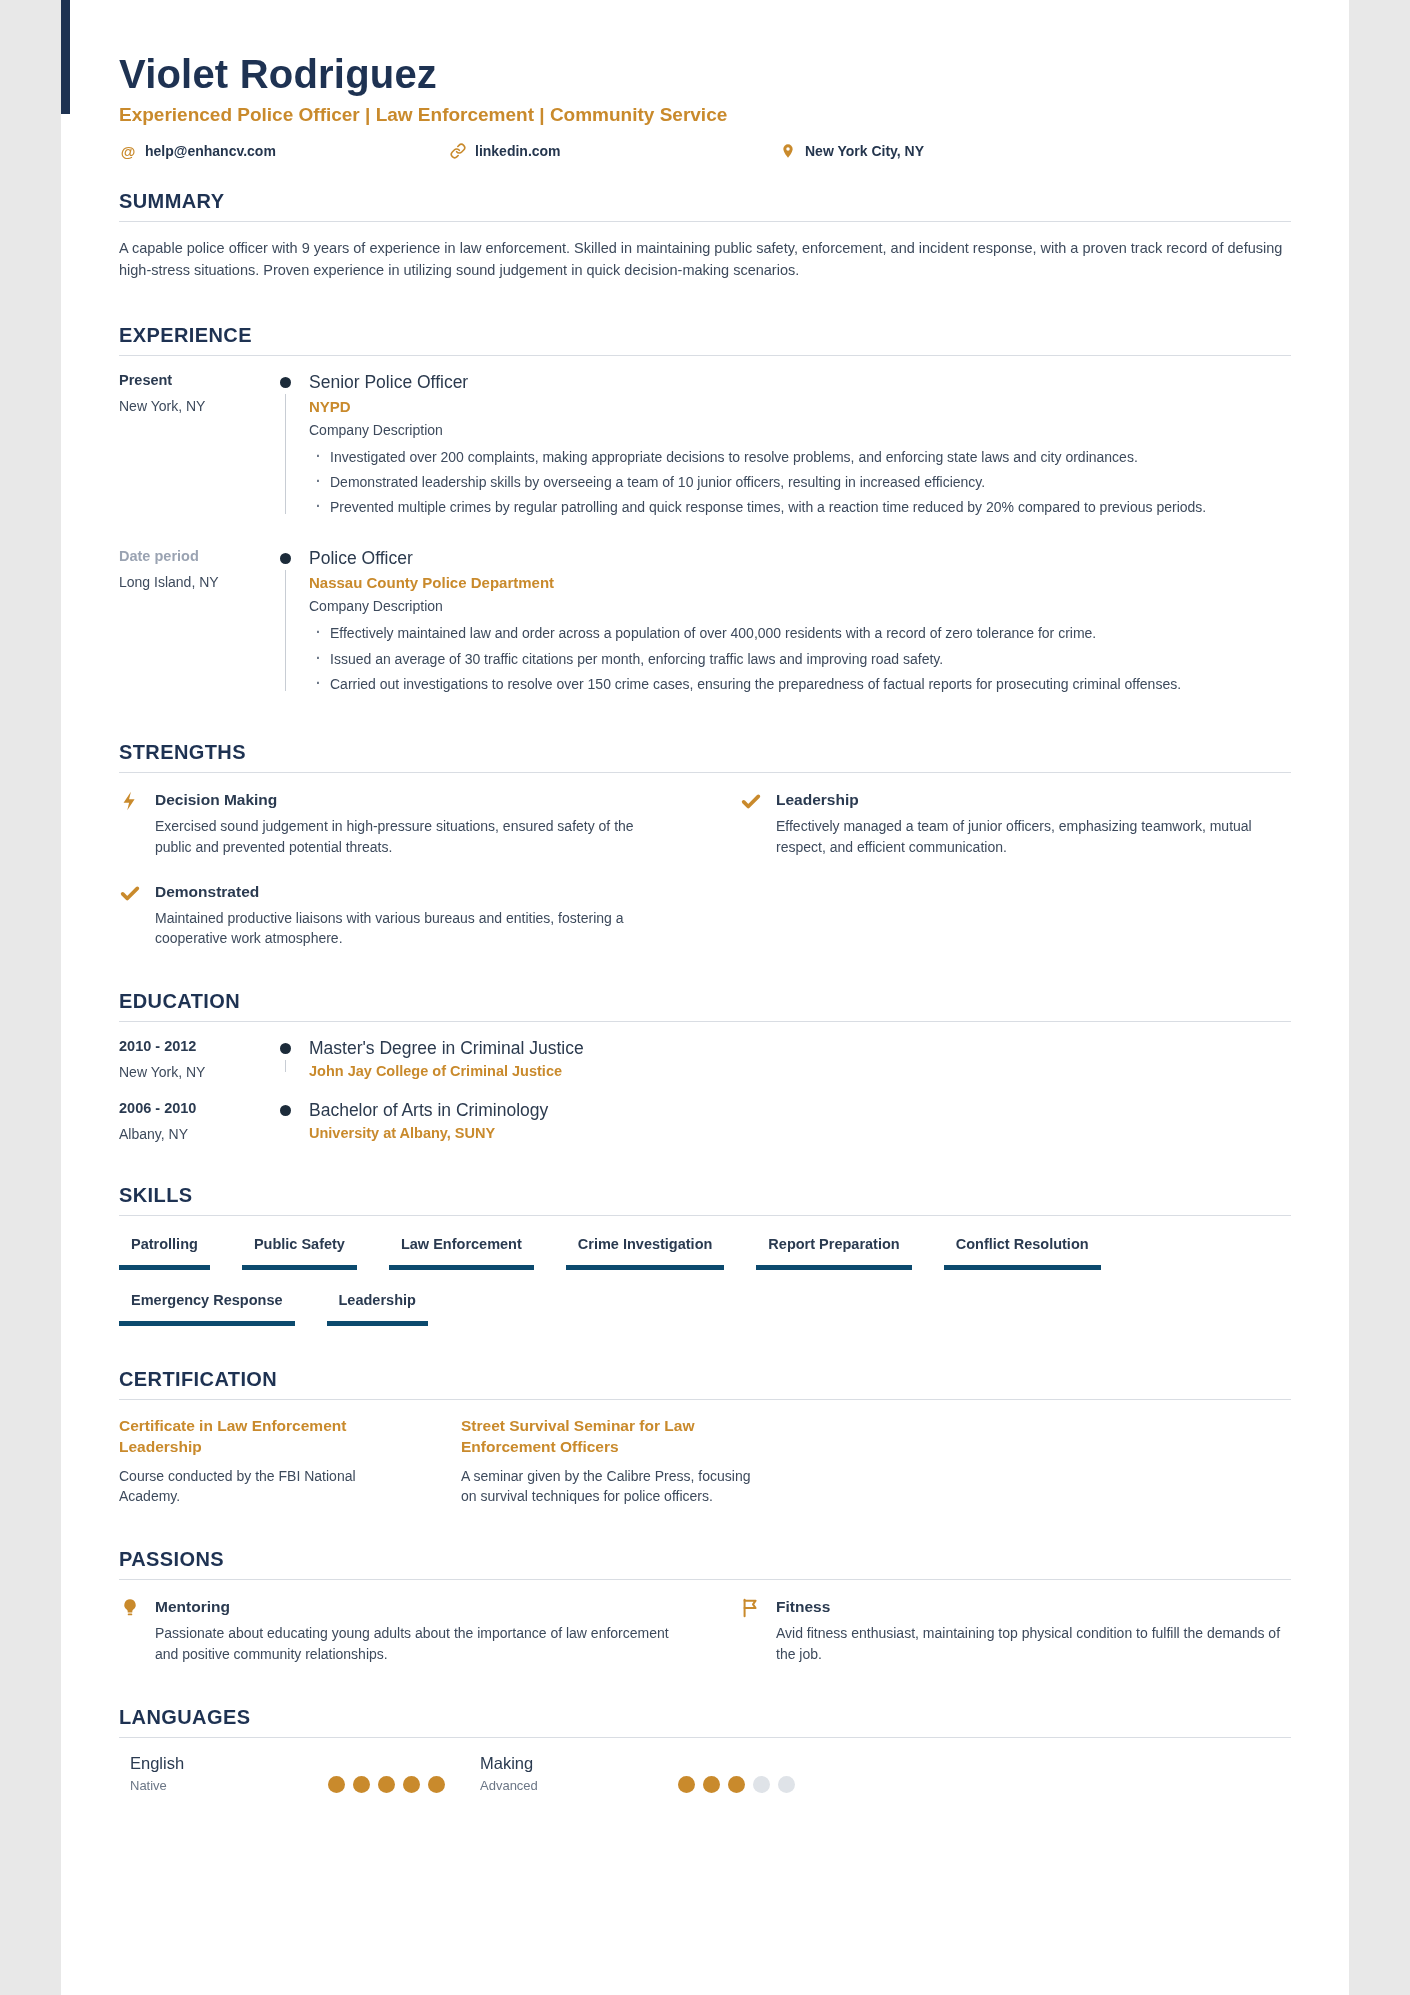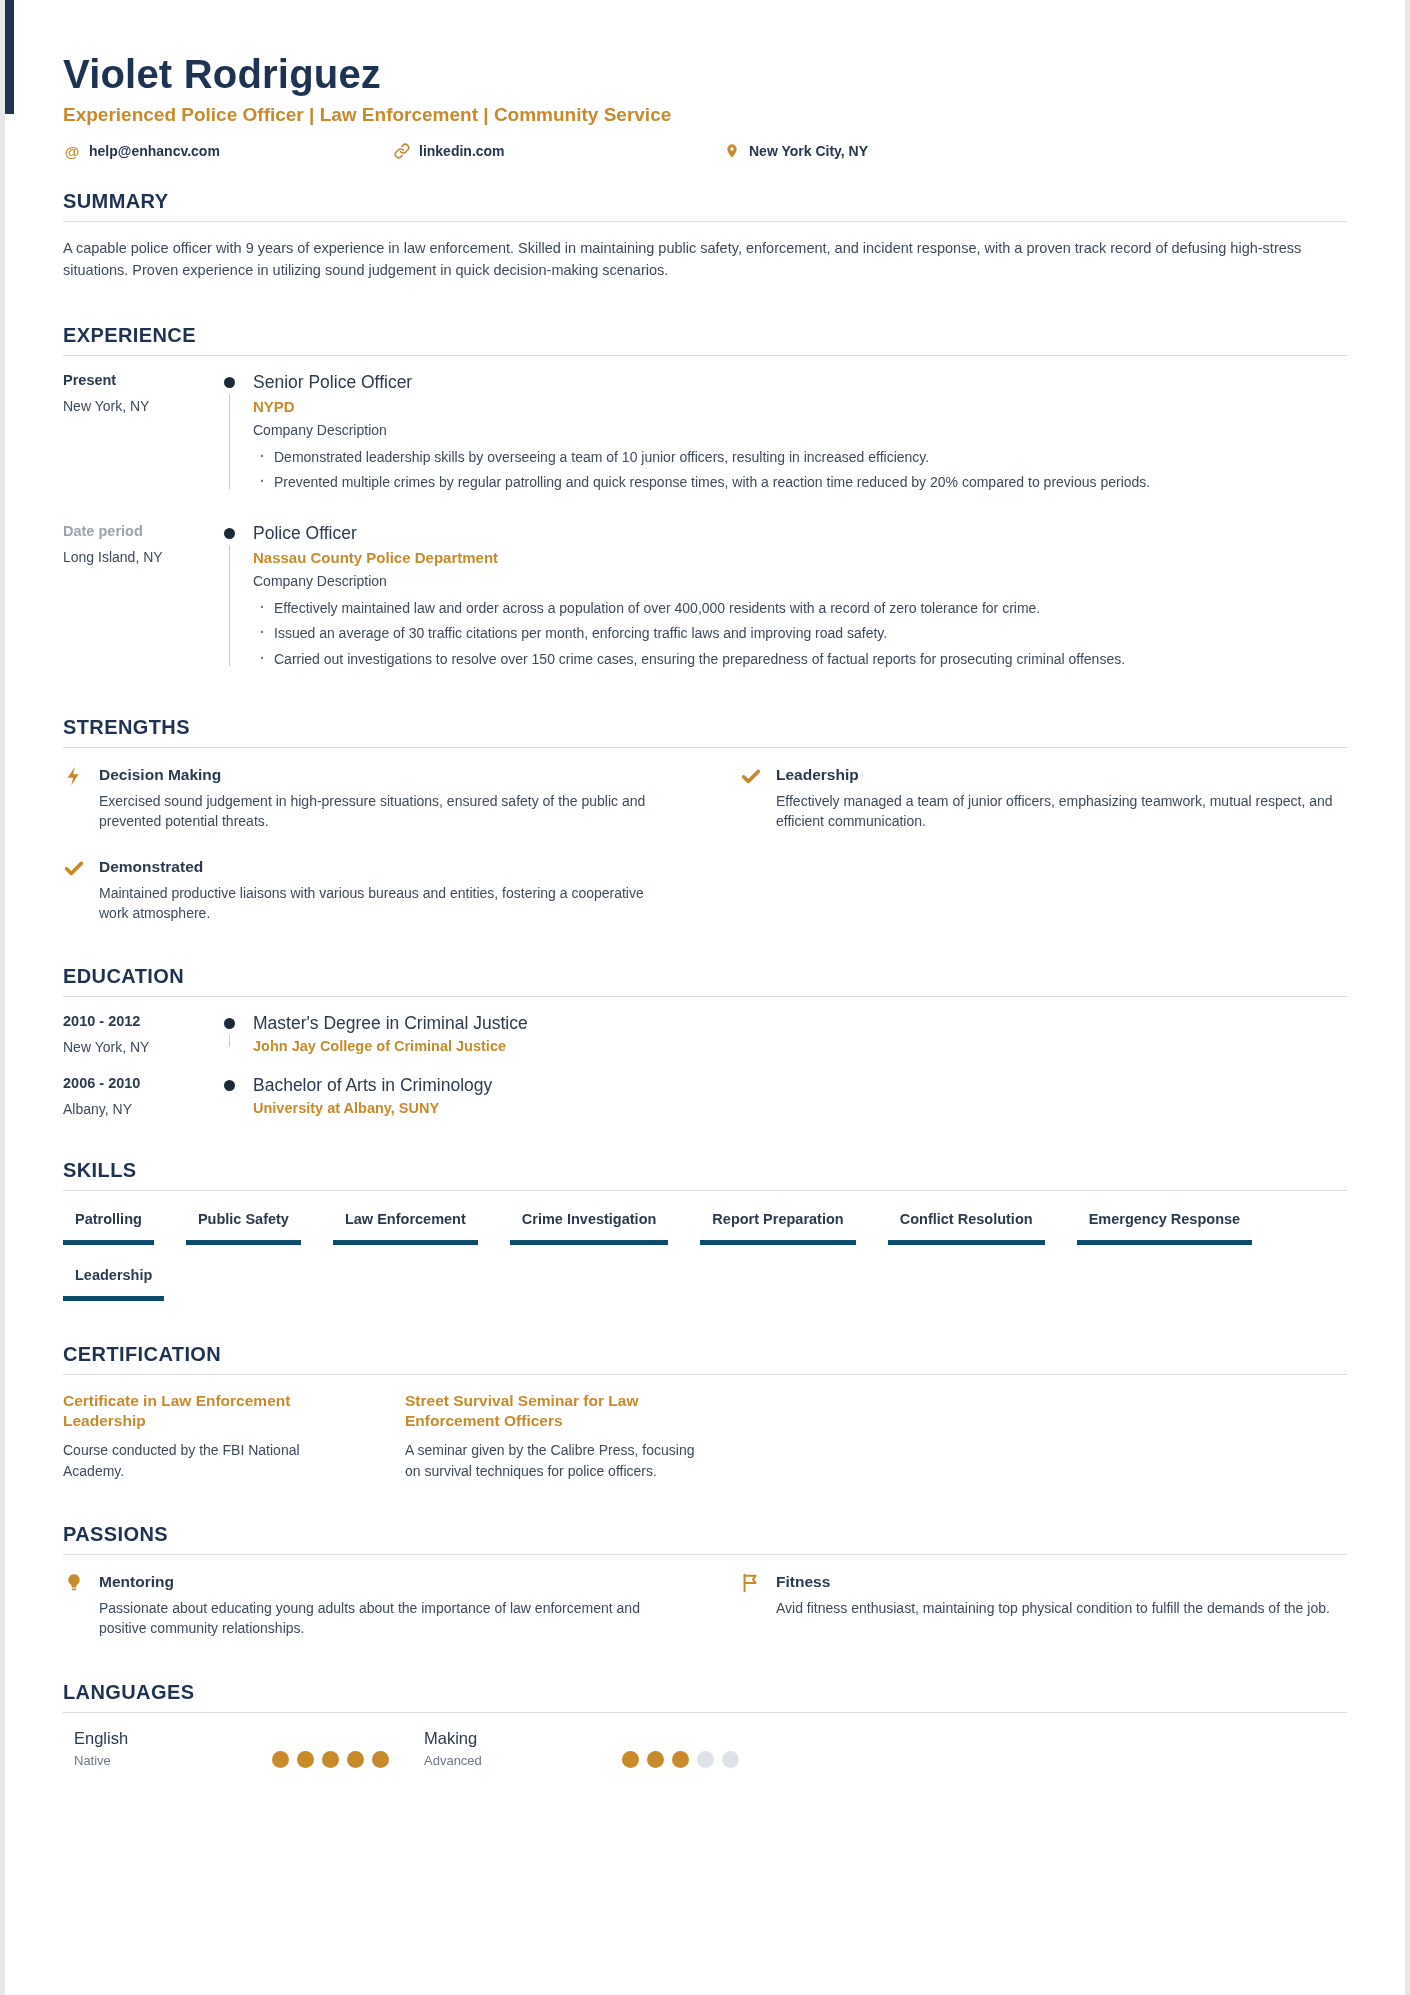--- a/index.html
+++ b/index.html
@@ -1,18 +1,18 @@
 <!DOCTYPE html>
 <html><head>
 <meta charset="utf-8">
 <style>
   html,body { margin:0; padding:0; background:#e8e8e8; }
   body { font-family:"Liberation Sans", sans-serif; -webkit-font-smoothing:antialiased; }
   .page {
-    position:relative; width:1400px; min-height:1995px; margin:0 auto;
+    position:relative; width:1288px; min-height:1995px; margin:0 auto;
     background:#ffffff; box-sizing:border-box; padding:46px 58px 40px;
     color:#3d4a5c;
   }
   .accent-bar { position:absolute; left:0; top:0; width:9px; height:114px; background:#1e3252; }
 
   
   .name { margin:6px 0 8px; font-size:40px; line-height:1.1; font-weight:800; color:#1e3252; letter-spacing:.2px; }
   .job-title { color:#c98a2c; font-size:19px; font-weight:700; margin-bottom:16px; }
   .contacts { display:flex; align-items:center; margin-bottom:30px; }
   .contact { display:flex; align-items:center; gap:8px; width:330px; font-size:14px; font-weight:700; color:#25364e; cursor:pointer; }
@@ -123,20 +123,21 @@
       </div>
       <div class="tl">
           <span class="tdot"></span>
           <span class="tline"></span>
         </div>
       <div>
         <div class="xp-role">Senior Police Officer</div>
         <div class="xp-company">NYPD</div>
         <div class="xp-desc">Company Description</div>
         <ul class="xp-bullets">
+          <li>Investigated over 200 complaints, making appropriate decisions to resolve problems, and enforcing state laws and city ordinances.</li>
           <li>Demonstrated leadership skills by overseeing a team of 10 junior officers, resulting in increased efficiency.</li>
           <li>Prevented multiple crimes by regular patrolling and quick response times, with a reaction time reduced by 20% compared to previous periods.</li>
         </ul>
       </div>
     </div>
 
     <div class="xp-entry">
       <div>
         <div class="xp-period muted">Date period</div>
         <div class="xp-loc">Long Island, NY</div>

